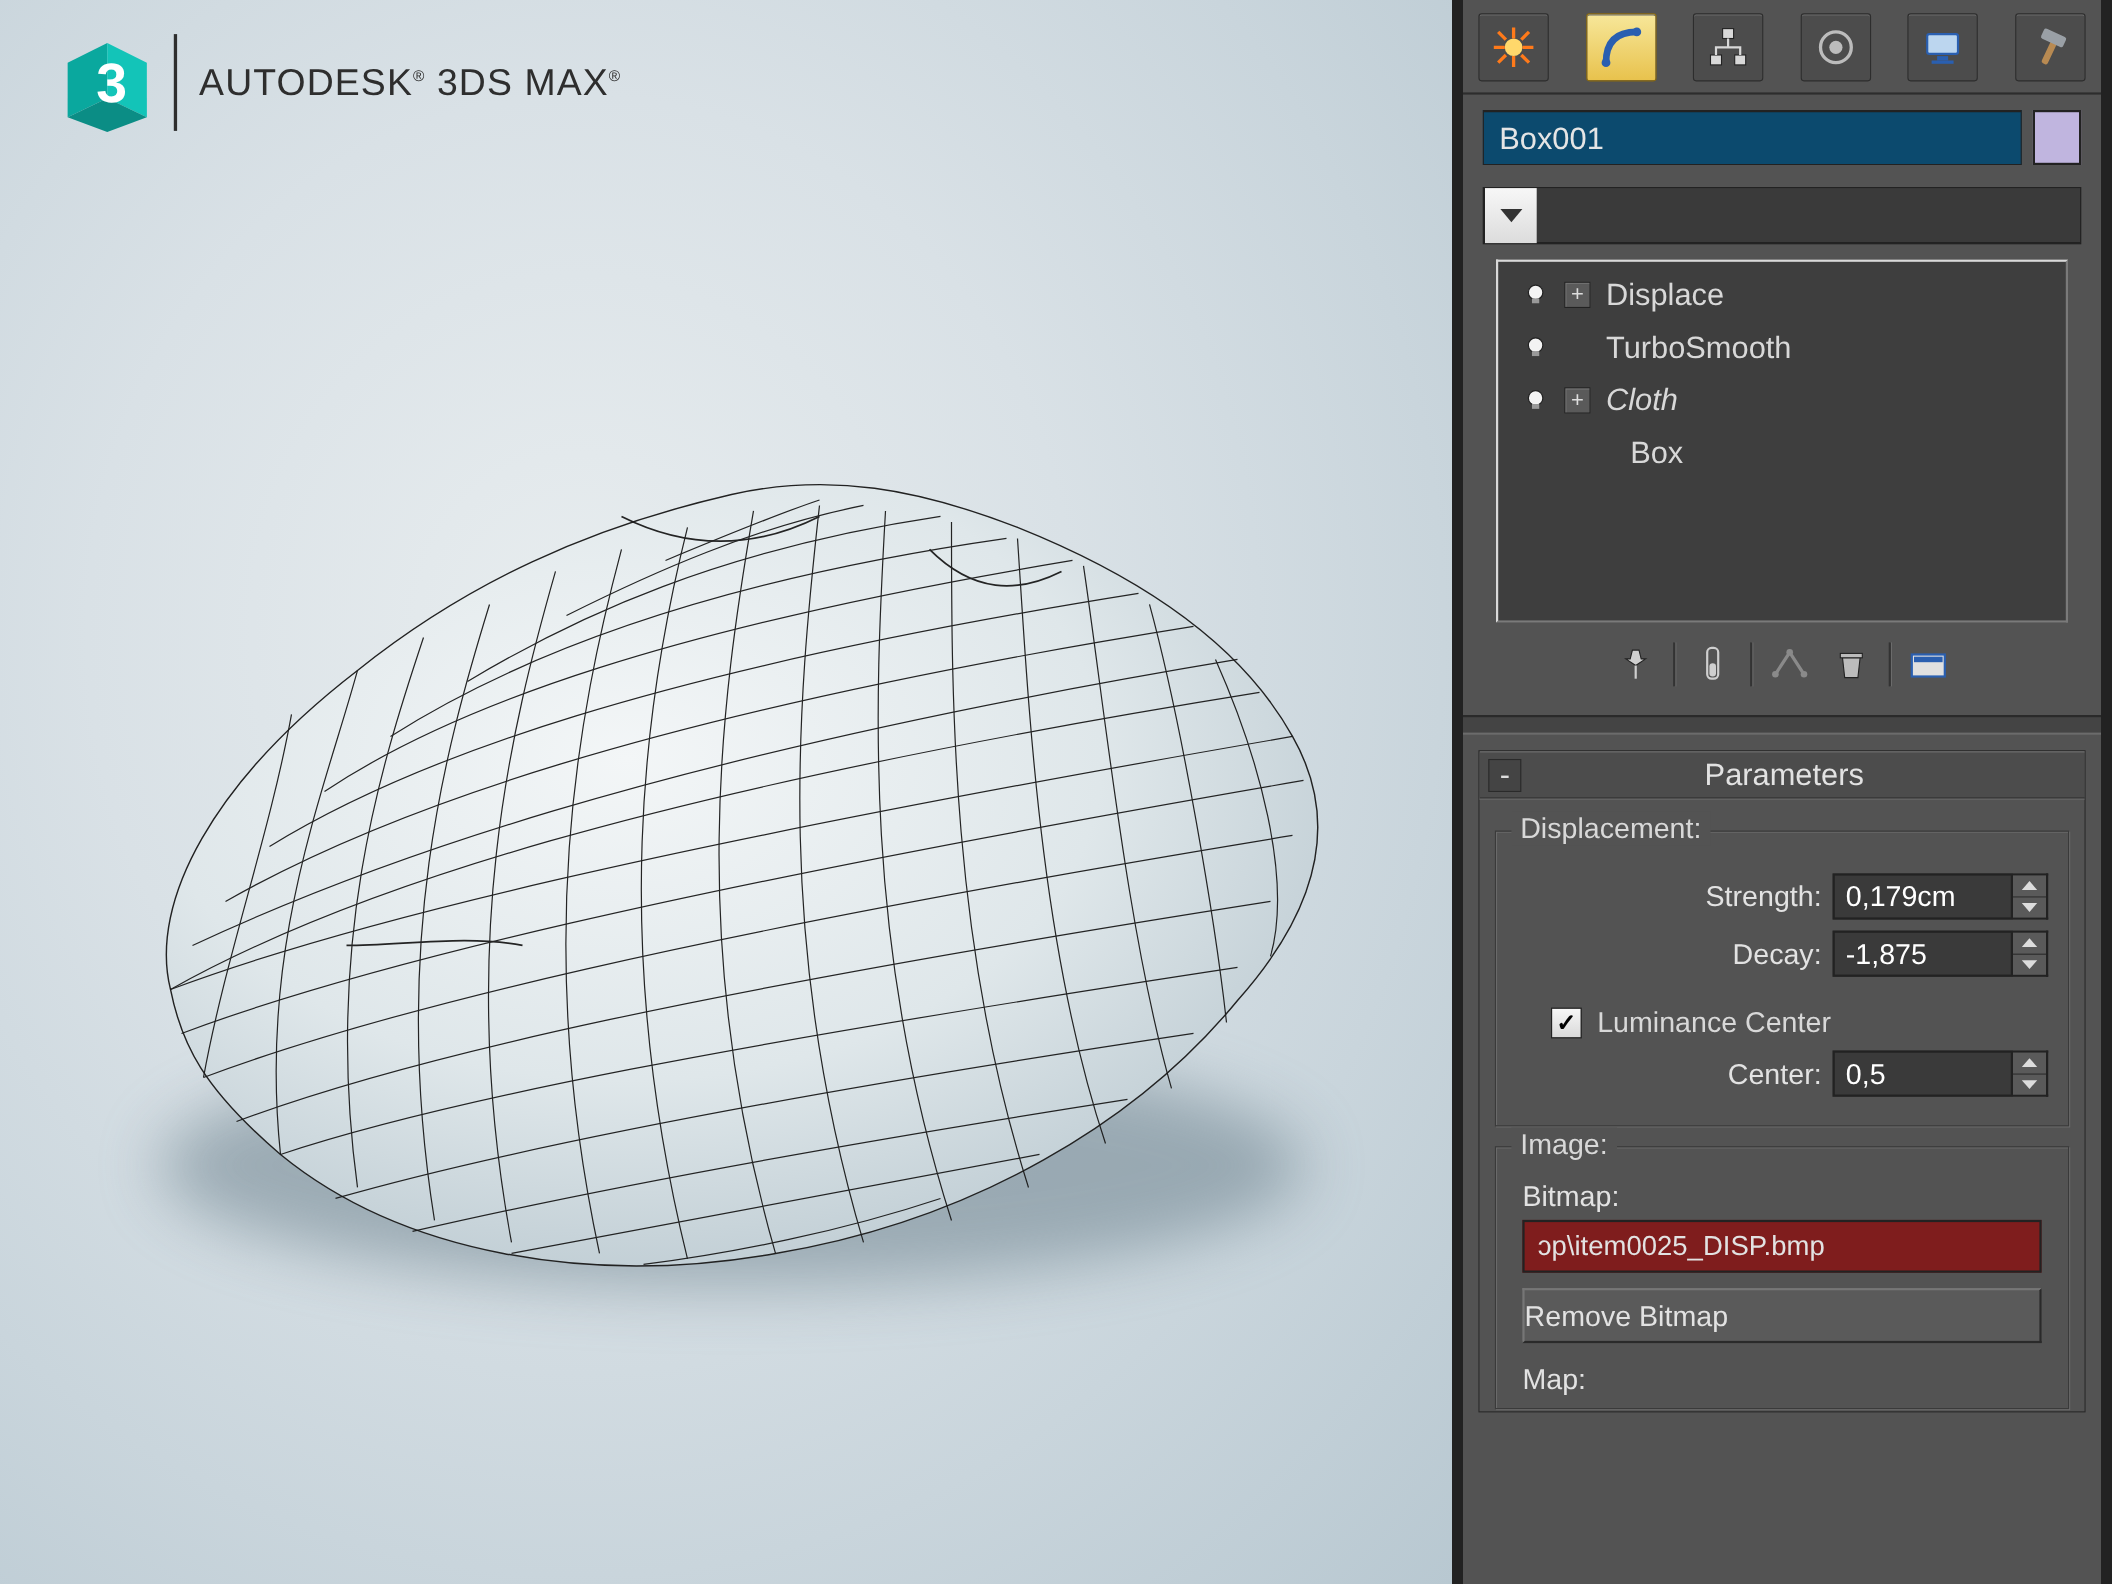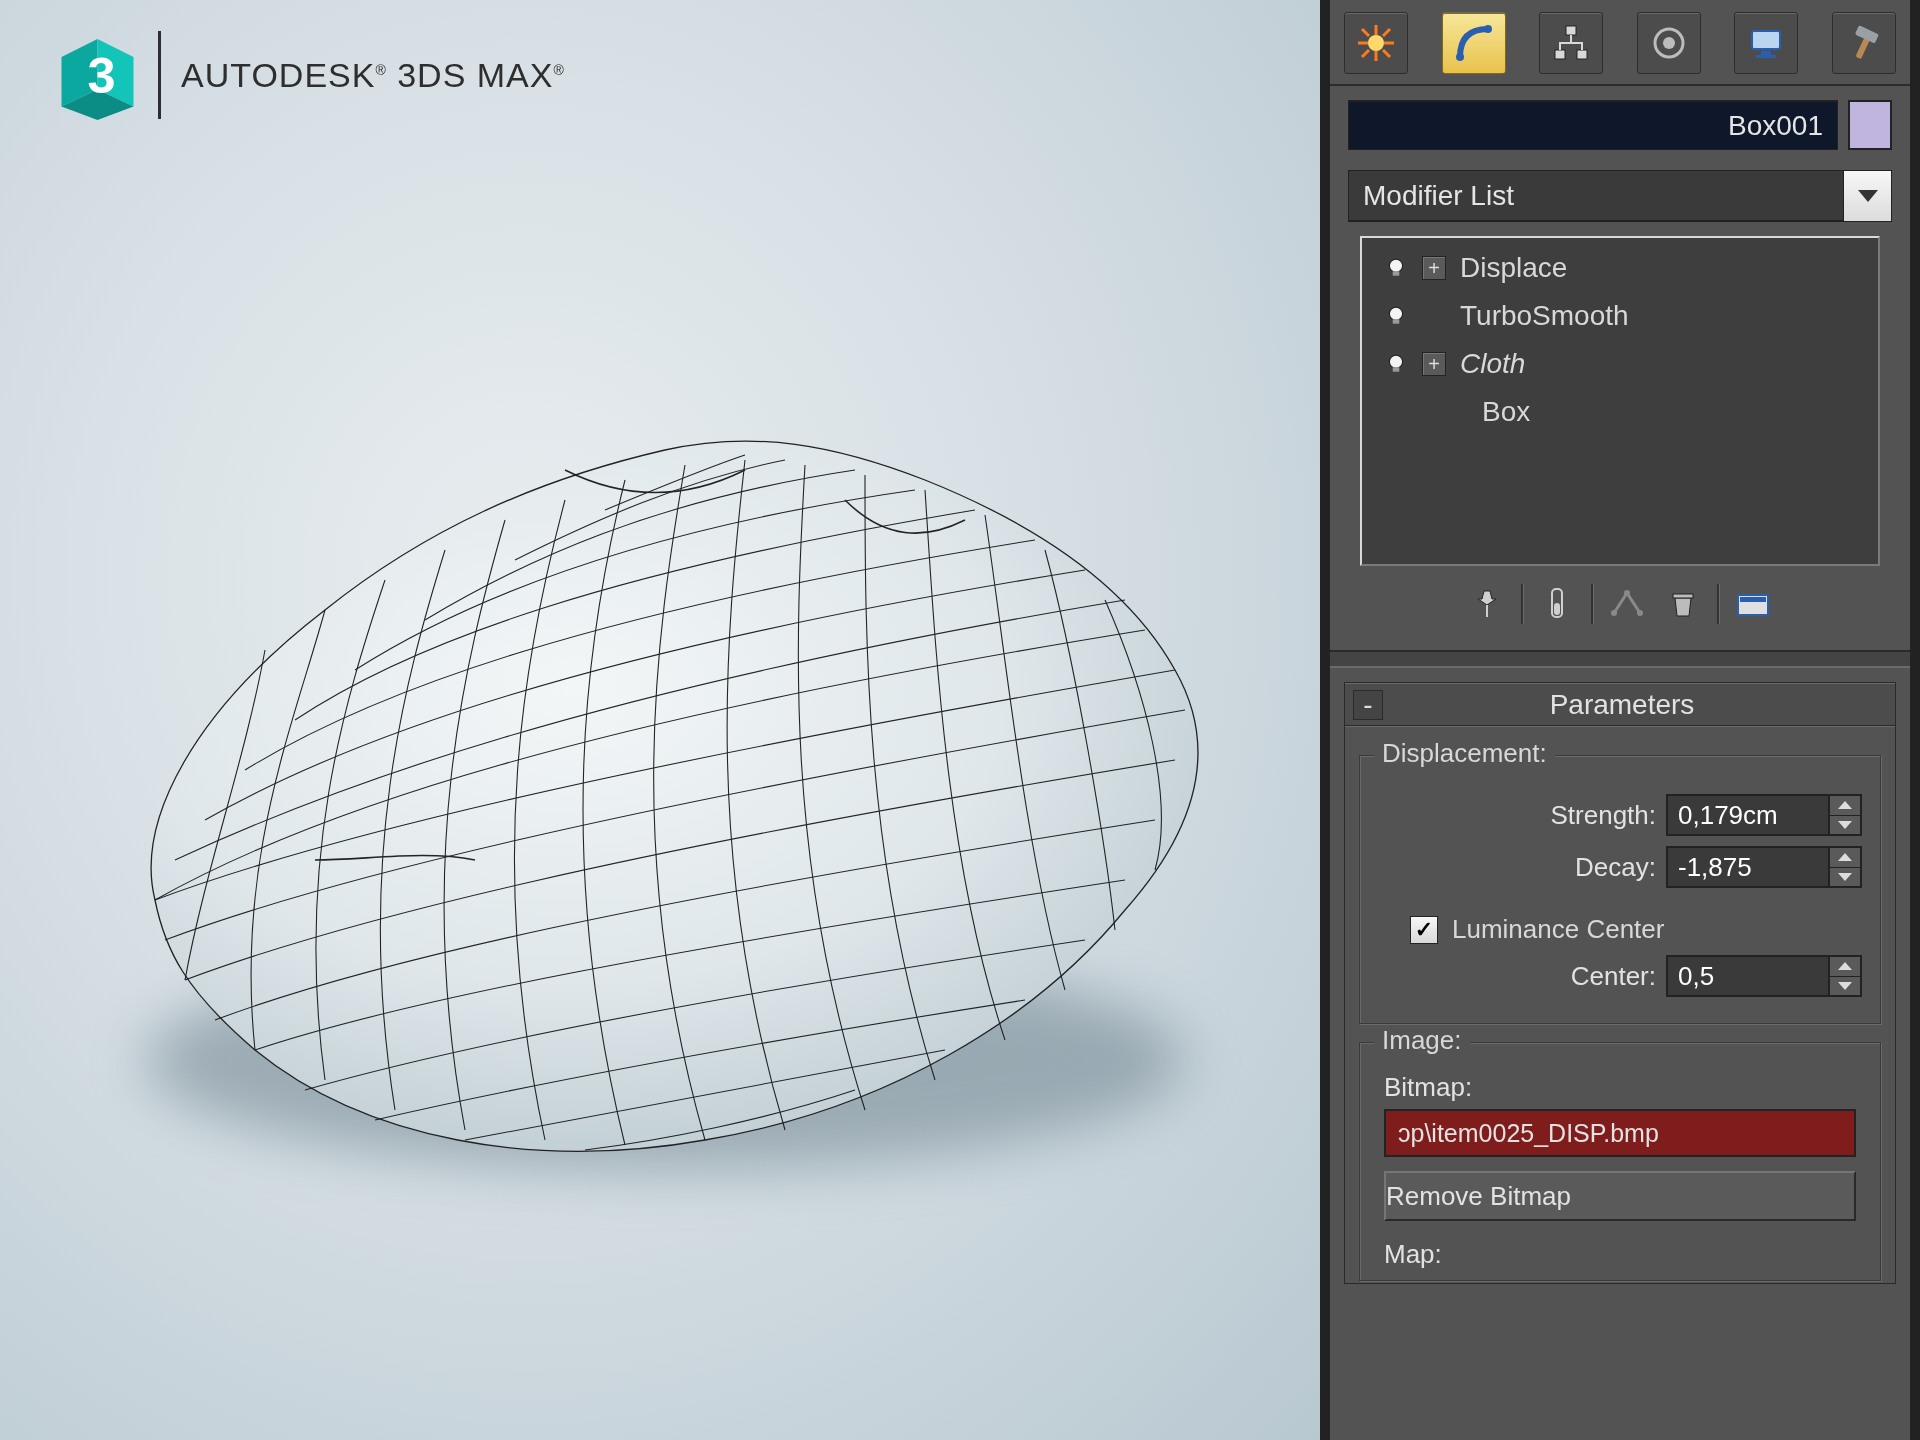--- a/index.html
+++ b/index.html
@@ -70,29 +70,28 @@
   }
 
   
   .obj-name-row {
     display: flex;
     gap: 10px;
     padding: 14px 18px 6px 18px;
   }
   .obj-name {
     flex: 1;
-    background: #0f172a;
+    background: #0c4a6e;
     border: 1px solid #222;
     border-top: 2px solid #222;
     height: 50px;
     padding: 4px 14px;
     color: #e5e5e5;
     font-size: 28px;
     line-height: 40px;
-    text-align: right;
   }
   .color-swatch {
     width: 44px; height: 50px;
     background: #c0b5df;
     border: 2px solid #222;
   }
 
   
   .mod-dropdown {
     margin: 14px 18px 14px 18px;
@@ -455,21 +454,20 @@
       </svg>
     </div>
   </div>
 
   <div class="obj-name-row">
     <div class="obj-name">Box001</div>
     <div class="color-swatch"></div>
   </div>
 
   <div class="mod-dropdown">
-    <div class="mod-dropdown-text">Modifier List</div>
     <div class="mod-dropdown-btn">
       <div class="chev-down"></div>
     </div>
   </div>
 
   <div class="stack">
     <div class="stack-item">
       <span class="bulb">
         <svg viewBox="0 0 20 20">
             <circle cx="10" cy="8" r="6" fill="#f3f3f3" stroke="#222"></circle>

